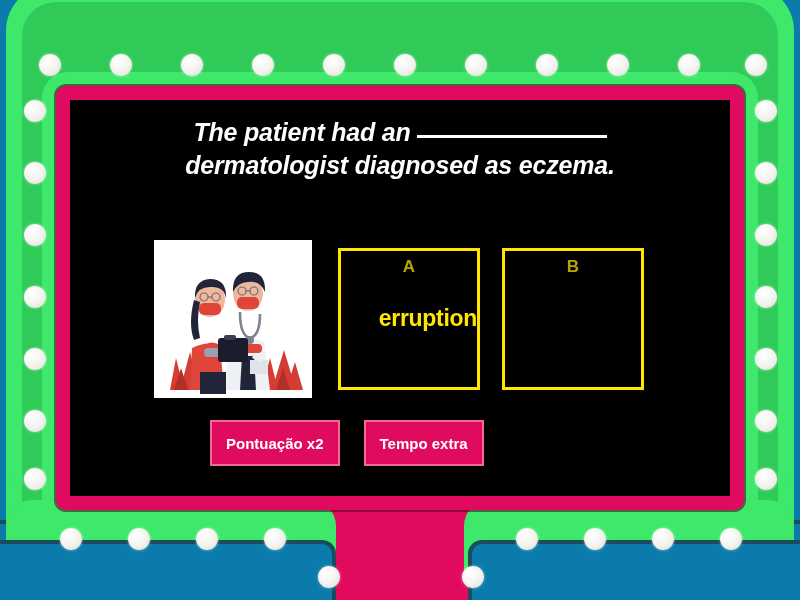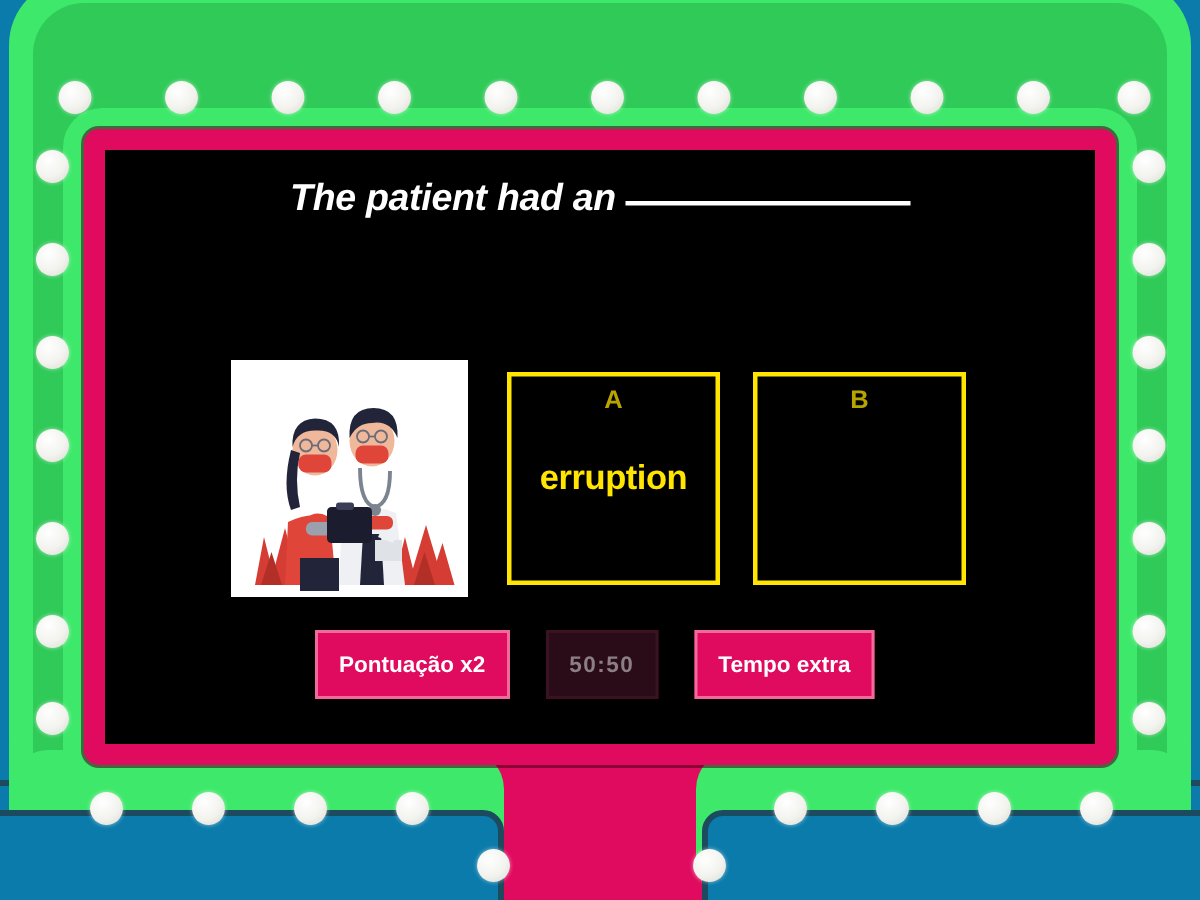--- a/index.html
+++ b/index.html
@@ -241,21 +241,21 @@
     color: #b7a400;
     font-size: 17px;
     font-weight: bold;
   }
   .option-text {
     position: absolute;
     top: 50%;
     left: 0;
     right: 0;
     transform: translateY(-52%);
-    text-align: center;
+    text-align: right;
     color: #ffe500;
     font-size: 23px;
     font-weight: bold;
     letter-spacing: -0.3px;
     white-space: nowrap;
   }
   .option.b .option-text { font-size: 23px; }
 
   
   .powerups {
@@ -367,20 +367,21 @@
   <div class="bulb" style="left:584px; top:528px;"></div>
   <div class="bulb" style="left:652px; top:528px;"></div>
   <div class="bulb" style="left:720px; top:528px;"></div>
 
   <div class="pink-frame"></div>
 
   <div class="screen">
 
     <div class="question">
       <span class="q-line"><span>The patient had an</span><span class="blank"></span></span>
+      <span class="q-line">dermatologist diagnosed as eczema.</span>
     </div>
 
     <div class="media">
       <svg viewBox="0 0 158 158" xmlns="http://www.w3.org/2000/svg">
         <rect x="0" y="0" width="158" height="158" fill="#ffffff"></rect>
 
         <g fill="#d43c34">
           <path d="M16 150 L22 118 L30 150 Z"></path>
           <path d="M26 150 L36 112 L46 150 Z"></path>
           <path d="M38 150 L48 122 L56 150 Z"></path>
@@ -436,18 +437,17 @@
         <div class="option-letter">A</div>
         <div class="option-text">erruption</div>
       </div>
       <div class="option b">
         <div class="option-letter">B</div>
       </div>
     </div>
 
     <div class="powerups">
       <div class="powerup">Pontuação x2</div>
-      <div class="powerup disabled">50:50</div>
       <div class="powerup">Tempo extra</div>
     </div>
 
   </div>
 </div>
 
 </body></html>

